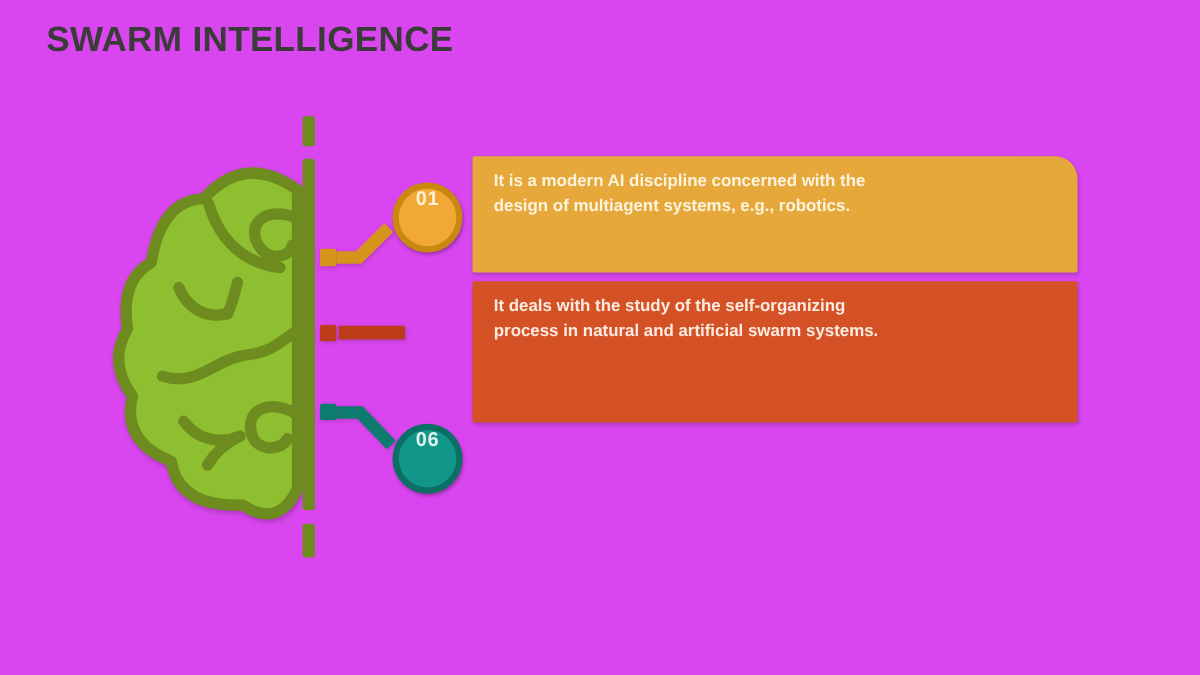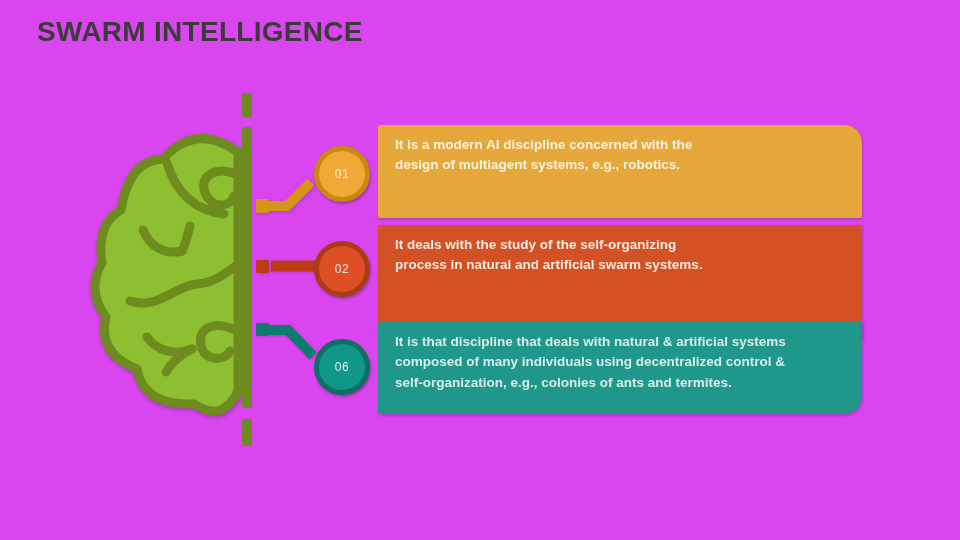--- a/index.html
+++ b/index.html
@@ -10,22 +10,22 @@
   }
   .title {
     position:absolute; left:37px; top:16px;
     font-size:28px; font-weight:bold; color:#3b3b3a; letter-spacing:0.3px;
   }
   .art { position:absolute; left:0; top:0; width:960px; height:540px; }
   .brain-group { filter:drop-shadow(1px 2px 2px rgba(0,0,0,0.22)); }
   .connector-group { filter:drop-shadow(1px 1px 1.5px rgba(0,0,0,0.18)); }
   .badge {
     position:absolute; width:46px; height:46px; border-radius:50%;
-    border:5.5px solid; display:flex; align-items:center; justify-content:center;
-    font-weight:normal; font-size:12px; letter-spacing:0.5px;
+    border:5.5px solid; display:flex; align-items:flex-start; justify-content:center;
+    font-weight:bold; font-size:16px; letter-spacing:0.5px;
     box-shadow:1px 2px 3px rgba(0,0,0,0.28);
   }
   .badge-1 { left:314px; top:146px; background:#f2a837; border-color:#c9890f; color:#fcf2d4; }
   .badge-2 { left:314px; top:241px; background:#de4f26; border-color:#a93b16; color:#fbe9db; }
   .badge-3 { left:314px; top:339px; background:#11968a; border-color:#0b6f64; color:#e2f2ef; }
   .box {
     position:absolute; left:378px; width:484px; box-sizing:border-box;
     display:flex; align-items:flex-start; padding:10px 24px 10px 17px;
     font-size:13.5px; font-weight:bold; line-height:1.5;
     white-space:pre-line; box-shadow:1px 2px 3px rgba(0,0,0,0.18);
@@ -76,34 +76,26 @@
       <g>
         <rect x="256" y="323" width="13" height="13" rx="1.5" fill="#0e7b6f"></rect>
         <path d="M269,330 L288,330 L313,356" fill="none" stroke="#0e7b6f" stroke-width="10"></path>
       </g>
     </g>
   </svg>
 
   <div class="badge badge-1">
     <span>01</span>
   </div>
-  <div class="badge badge-2">
-    <span>02</span>
-  </div>
   <div class="badge badge-3">
     <span>06</span>
   </div>
 
   <div class="box box-1">
     <div>It is a modern AI discipline concerned with the
 design of multiagent systems, e.g., robotics.</div>
   </div>
   <div class="box box-2">
     <div>It deals with the study of the self-organizing
 process in natural and artificial swarm systems.</div>
   </div>
-  <div class="box box-3">
-    <div>It is that discipline that deals with natural &amp; artificial systems
-composed of many individuals using decentralized control &amp;
-self-organization, e.g., colonies of ants and termites.</div>
-  </div>
 
 </div>
 
 </body></html>

